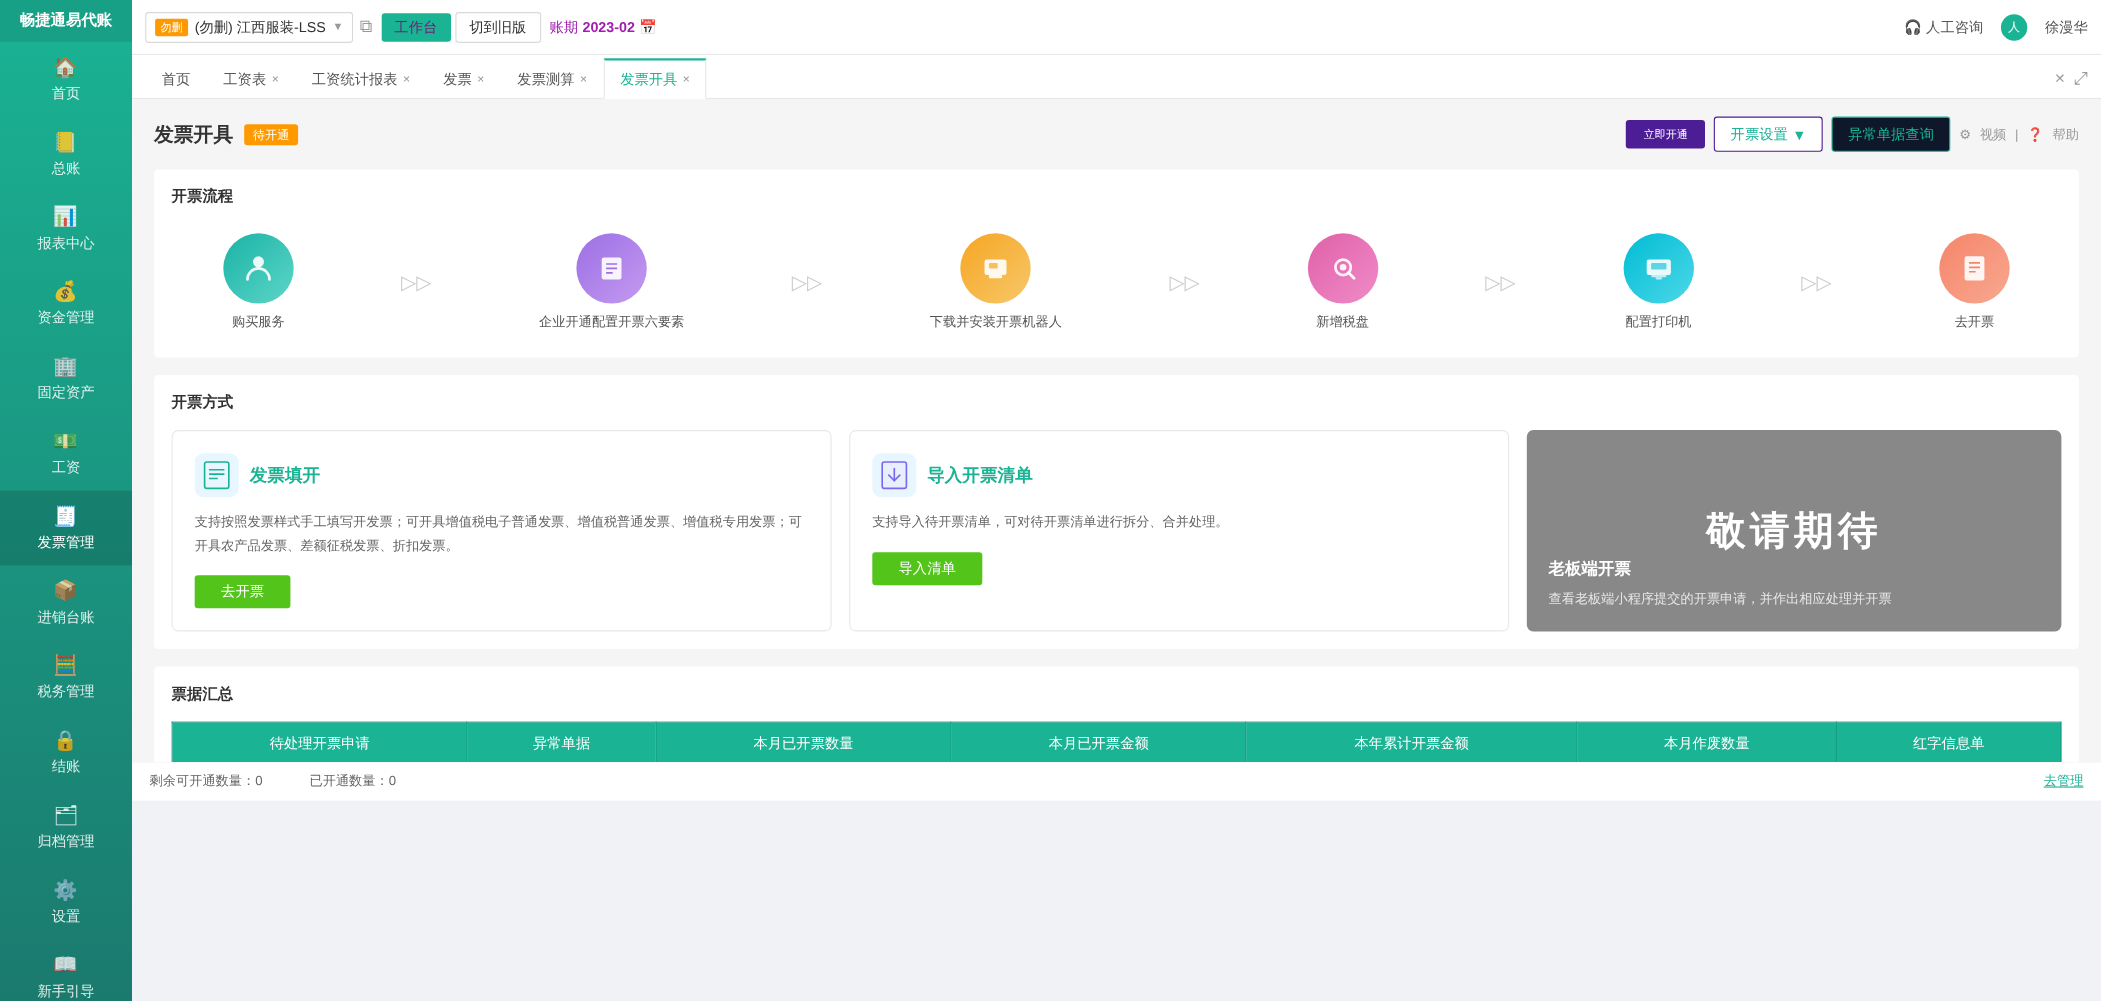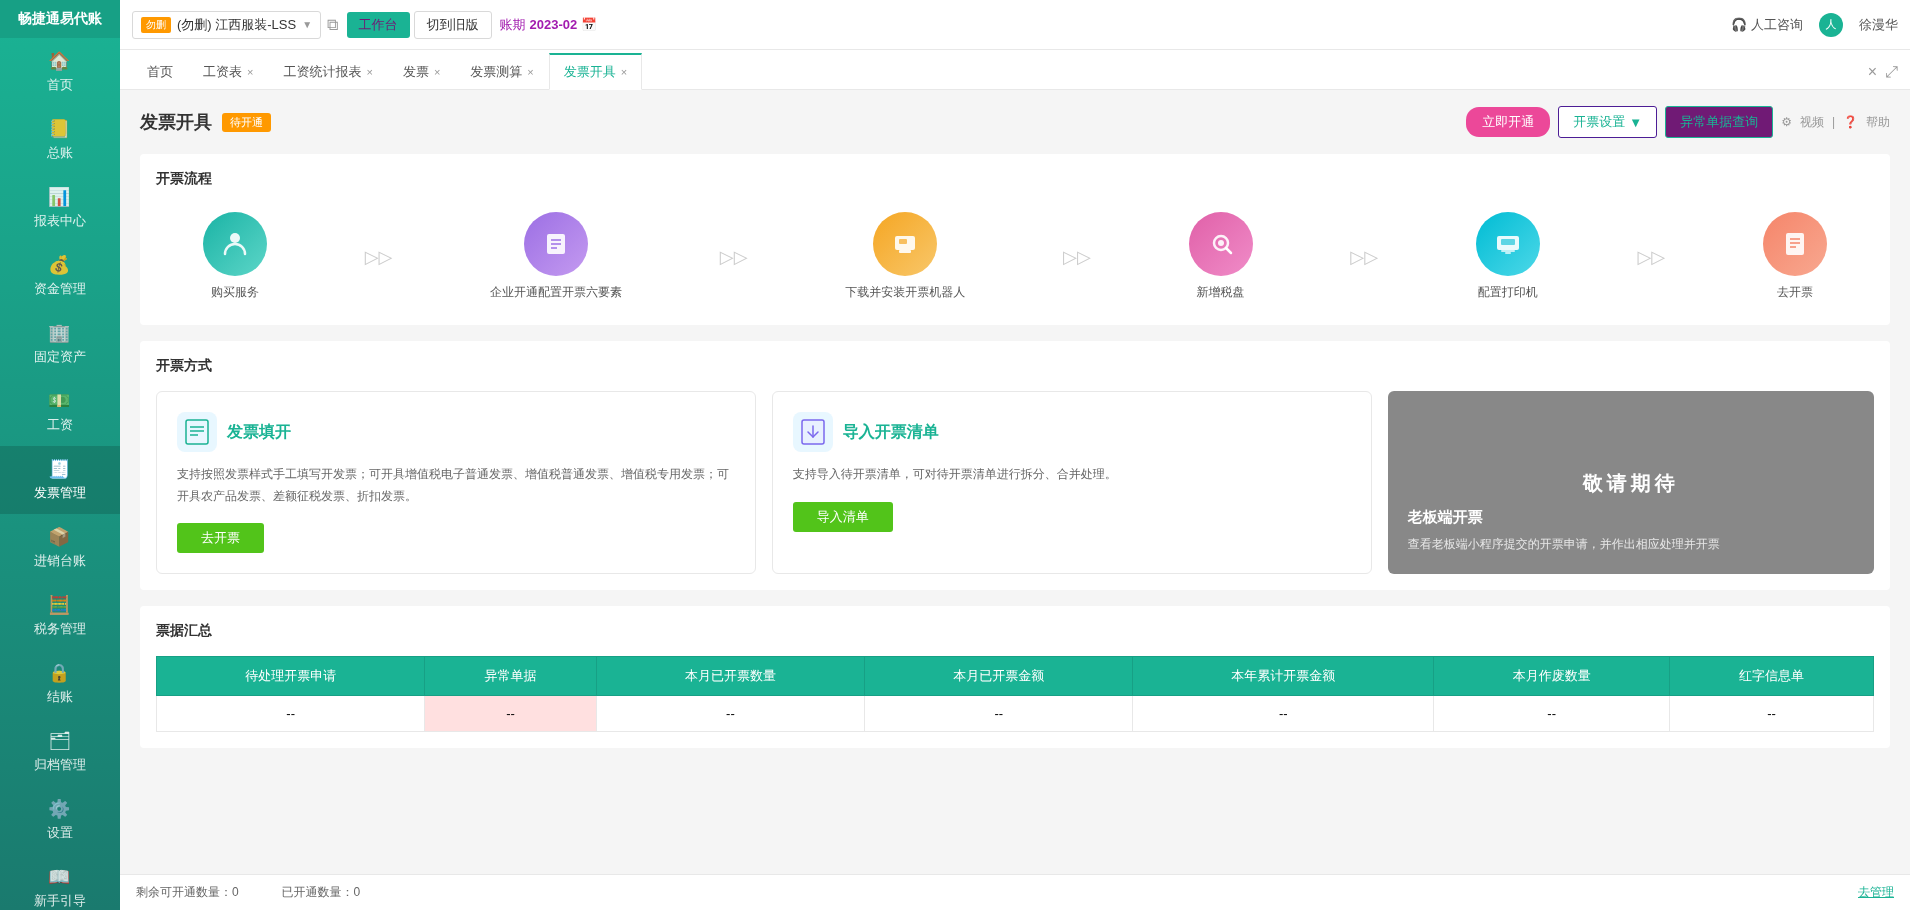--- a/index.html
+++ b/index.html
@@ -6,21 +6,21 @@
     body { font-family: "Microsoft YaHei", "PingFang SC", Arial, sans-serif; font-size: 13px; background: #f0f2f5; width: 1910px; height: 910px; overflow: hidden; display: flex; }
 
     
     .sidebar { width: 120px; background: linear-gradient(180deg, #1ab394 0%, #1a7a6e 100%); display: flex; flex-direction: column; align-items: center; padding-top: 0; flex-shrink: 0; height: 910px; }
     .sidebar-logo { width: 100%; background: #17a085; padding: 10px 0; text-align: center; color: white; font-size: 14px; font-weight: bold; height: 50px; display: flex; align-items: center; justify-content: center; }
     .sidebar-item { width: 100%; display: flex; flex-direction: column; align-items: center; padding: 12px 0; color: rgba(255,255,255,0.85); cursor: pointer; font-size: 13px; gap: 4px; }
     .sidebar-item:hover, .sidebar-item.active { background: rgba(0,0,0,0.15); color: white; }
     .sidebar-item .icon { font-size: 18px; }
 
     
-    .main { flex: 1; display: flex; flex-direction: column; height: 910px; overflow: hidden; }
+    .main { flex: 1; display: flex; flex-direction: column; height: 728px; overflow: hidden; }
 
     
     .topbar { height: 50px; background: white; display: flex; align-items: center; padding: 0 12px; border-bottom: 1px solid #e8e8e8; flex-shrink: 0; }
     .topbar-company { display: flex; align-items: center; gap: 6px; color: #333; font-size: 13px; cursor: pointer; padding: 4px 8px; border: 1px solid #d9d9d9; border-radius: 3px; }
     .topbar-company .arrow { color: #999; font-size: 10px; }
     .topbar-btn { padding: 4px 12px; background: #1ab394; color: #701a75; border: none; border-radius: 3px; cursor: pointer; font-size: 13px; margin-left: 8px; }
     .topbar-btn-outline { padding: 4px 12px; background: white; color: #333; border: 1px solid #d9d9d9; border-radius: 3px; cursor: pointer; font-size: 13px; margin-left: 4px; }
     .topbar-period { display: flex; align-items: center; gap: 4px; color: #a21caf; font-size: 13px; margin-left: 8px; }
     .topbar-right { margin-left: auto; display: flex; align-items: center; gap: 16px; color: #555; font-size: 13px; }
 
@@ -32,23 +32,23 @@
     .tab-close-all { margin-left: auto; display: flex; align-items: center; gap: 8px; padding-bottom: 8px; font-size: 16px; color: #999; cursor: pointer; }
 
     
     .page-content { flex: 1; overflow-y: auto; padding: 16px 20px; background: #f5f5f5; }
 
     
     .page-header { display: flex; align-items: center; justify-content: space-between; margin-bottom: 16px; }
     .page-title { font-size: 18px; font-weight: bold; color: #333; display: flex; align-items: center; gap: 8px; }
     .status-badge { background: #ff9900; color: white; font-size: 11px; padding: 2px 8px; border-radius: 3px; }
     .header-buttons { display: flex; align-items: center; gap: 8px; }
-    .btn-primary { background: #ec4899; color: white; border: none; padding: 6px 16px; border-radius: 13px; cursor: pointer; font-size: 13px; }
+    .btn-primary { background: #4c1d95; color: white; border: none; padding: 6px 16px; border-radius: 3px; cursor: pointer; font-size: 10px; }
     .btn-outline-green { background: white; color: #1ab394; border: 1px solid #4c1d95; padding: 6px 14px; border-radius: 3px; cursor: pointer; font-size: 13px; display: flex; align-items: center; gap: 4px; }
-    .btn-query { background: #701a75; color: #1ab394; border: 1px solid #1ab394; padding: 6px 14px; border-radius: 3px; cursor: pointer; font-size: 13px; }
+    .btn-query { background: #0f172a; color: #1ab394; border: 1px solid #1ab394; padding: 6px 14px; border-radius: 3px; cursor: pointer; font-size: 13px; }
     .header-help { display: flex; align-items: center; gap: 8px; color: #999; font-size: 12px; }
 
     
     .section { background: white; border-radius: 4px; margin-bottom: 16px; padding: 16px; }
     .section-title { font-size: 14px; font-weight: bold; color: #333; margin-bottom: 16px; }
 
     
     .flow-steps { display: flex; align-items: center; justify-content: space-around; padding: 8px 0; }
     .flow-step { display: flex; flex-direction: column; align-items: center; gap: 8px; }
     .flow-step .circle { width: 64px; height: 64px; border-radius: 50%; display: flex; align-items: center; justify-content: center; font-size: 28px; }
@@ -62,21 +62,21 @@
     .circle-peach { background: linear-gradient(135deg, #f5856a, #f8a890); }
 
     
     .invoice-methods { display: flex; gap: 16px; }
     .method-card { flex: 1; border: 1px solid #e8e8e8; border-radius: 6px; padding: 20px; position: relative; }
     .method-header { display: flex; align-items: center; gap: 10px; margin-bottom: 12px; }
     .method-icon { width: 40px; height: 40px; border-radius: 8px; background: #e8f7ff; display: flex; align-items: center; justify-content: center; font-size: 24px; }
     .method-title { font-size: 16px; font-weight: bold; color: #1ab394; }
     .method-desc { font-size: 12px; color: #666; line-height: 1.8; margin-bottom: 16px; }
     .btn-go { background: #52c41a; color: white; border: none; padding: 6px 24px; border-radius: 3px; cursor: pointer; font-size: 13px; }
-    .coming-soon { position: absolute; top: 50%; left: 50%; transform: translate(-50%, -50%); font-size: 20px; font-weight: bold; color: white; letter-spacing: 4px; }
+    .coming-soon { position: absolute; top: 50%; left: 50%; transform: translate(-50%, -50%); font-size: 36px; font-weight: bold; color: white; letter-spacing: 4px; }
     .method-card-old { background: #888; border-radius: 6px; padding: 20px; flex: 0.8; display: flex; flex-direction: column; justify-content: flex-end; position: relative; min-height: 160px; }
     .old-title { color: white; font-size: 15px; font-weight: bold; margin-bottom: 8px; }
     .old-desc { color: rgba(255,255,255,0.8); font-size: 12px; line-height: 1.6; }
 
     
     .summary-table { width: 100%; border-collapse: collapse; }
     .summary-table th { background: #1ab394; color: white; padding: 10px 8px; text-align: center; font-size: 13px; font-weight: normal; border: 1px solid #17a085; }
     .summary-table td { padding: 10px 8px; text-align: center; font-size: 13px; border: 1px solid #e8e8e8; }
     .summary-table td.highlight { background: #ffe0e0; }
     .summary-table tr:nth-child(even) td { background: #fafafa; }

